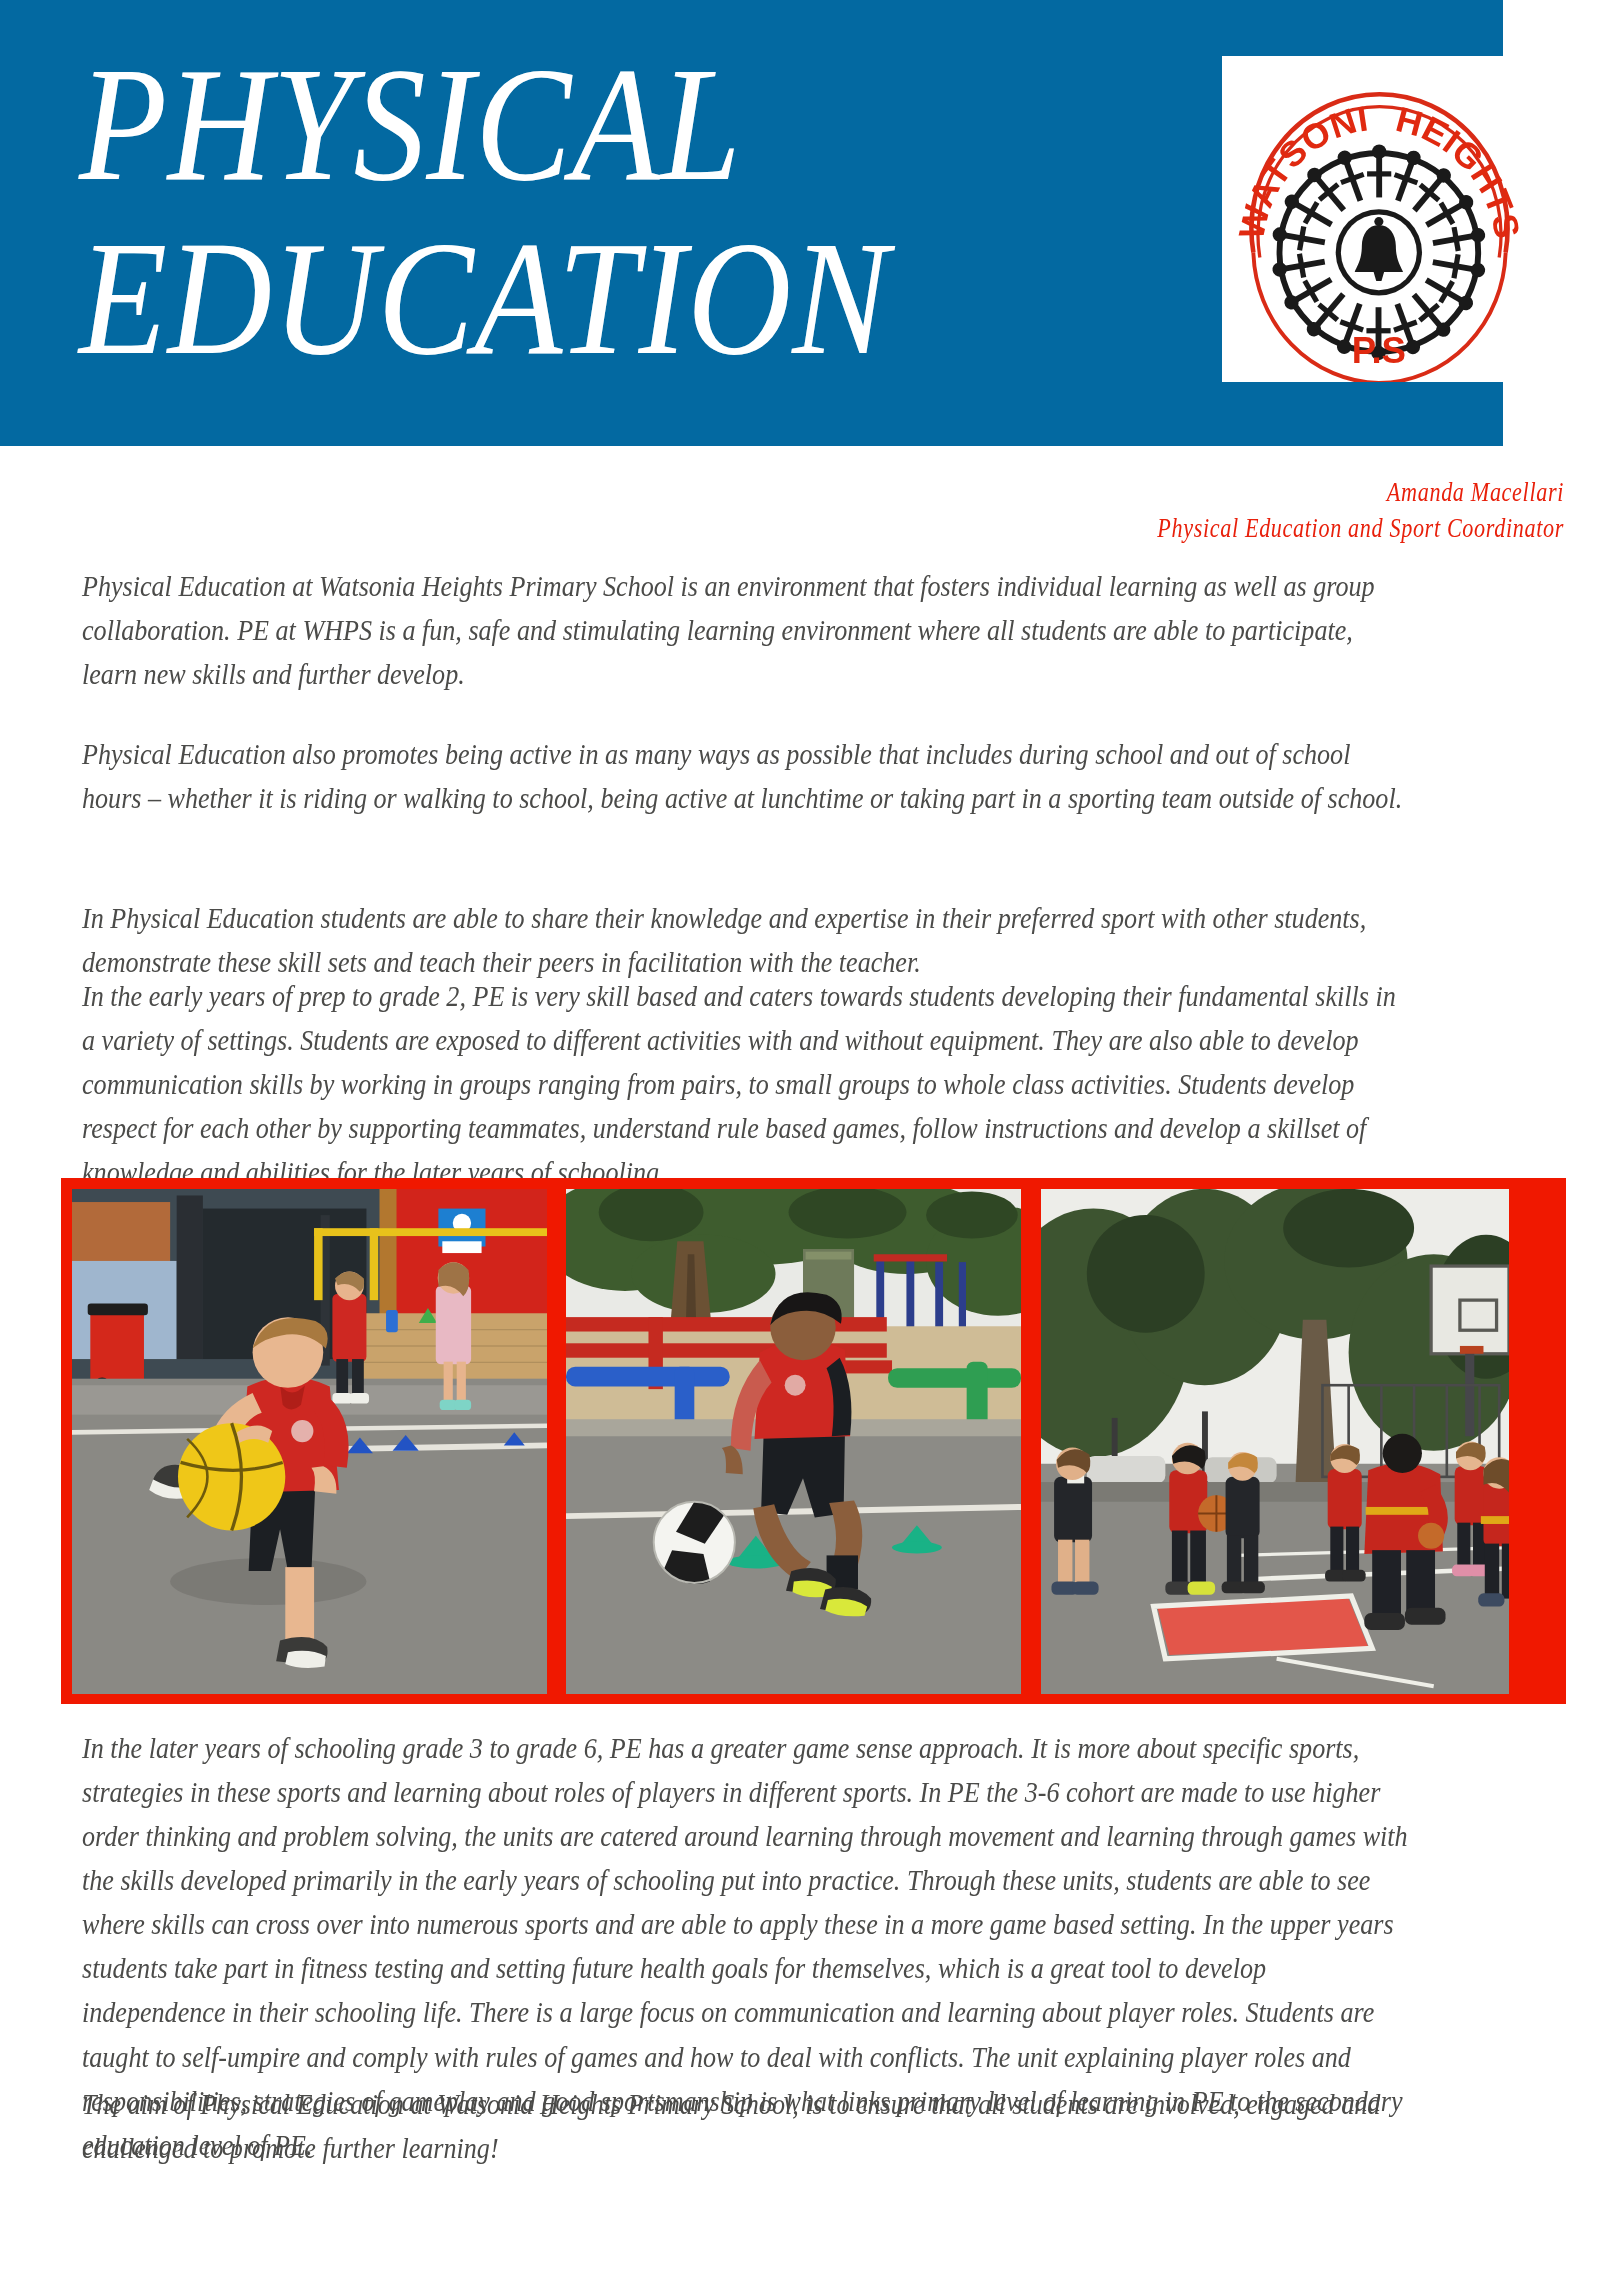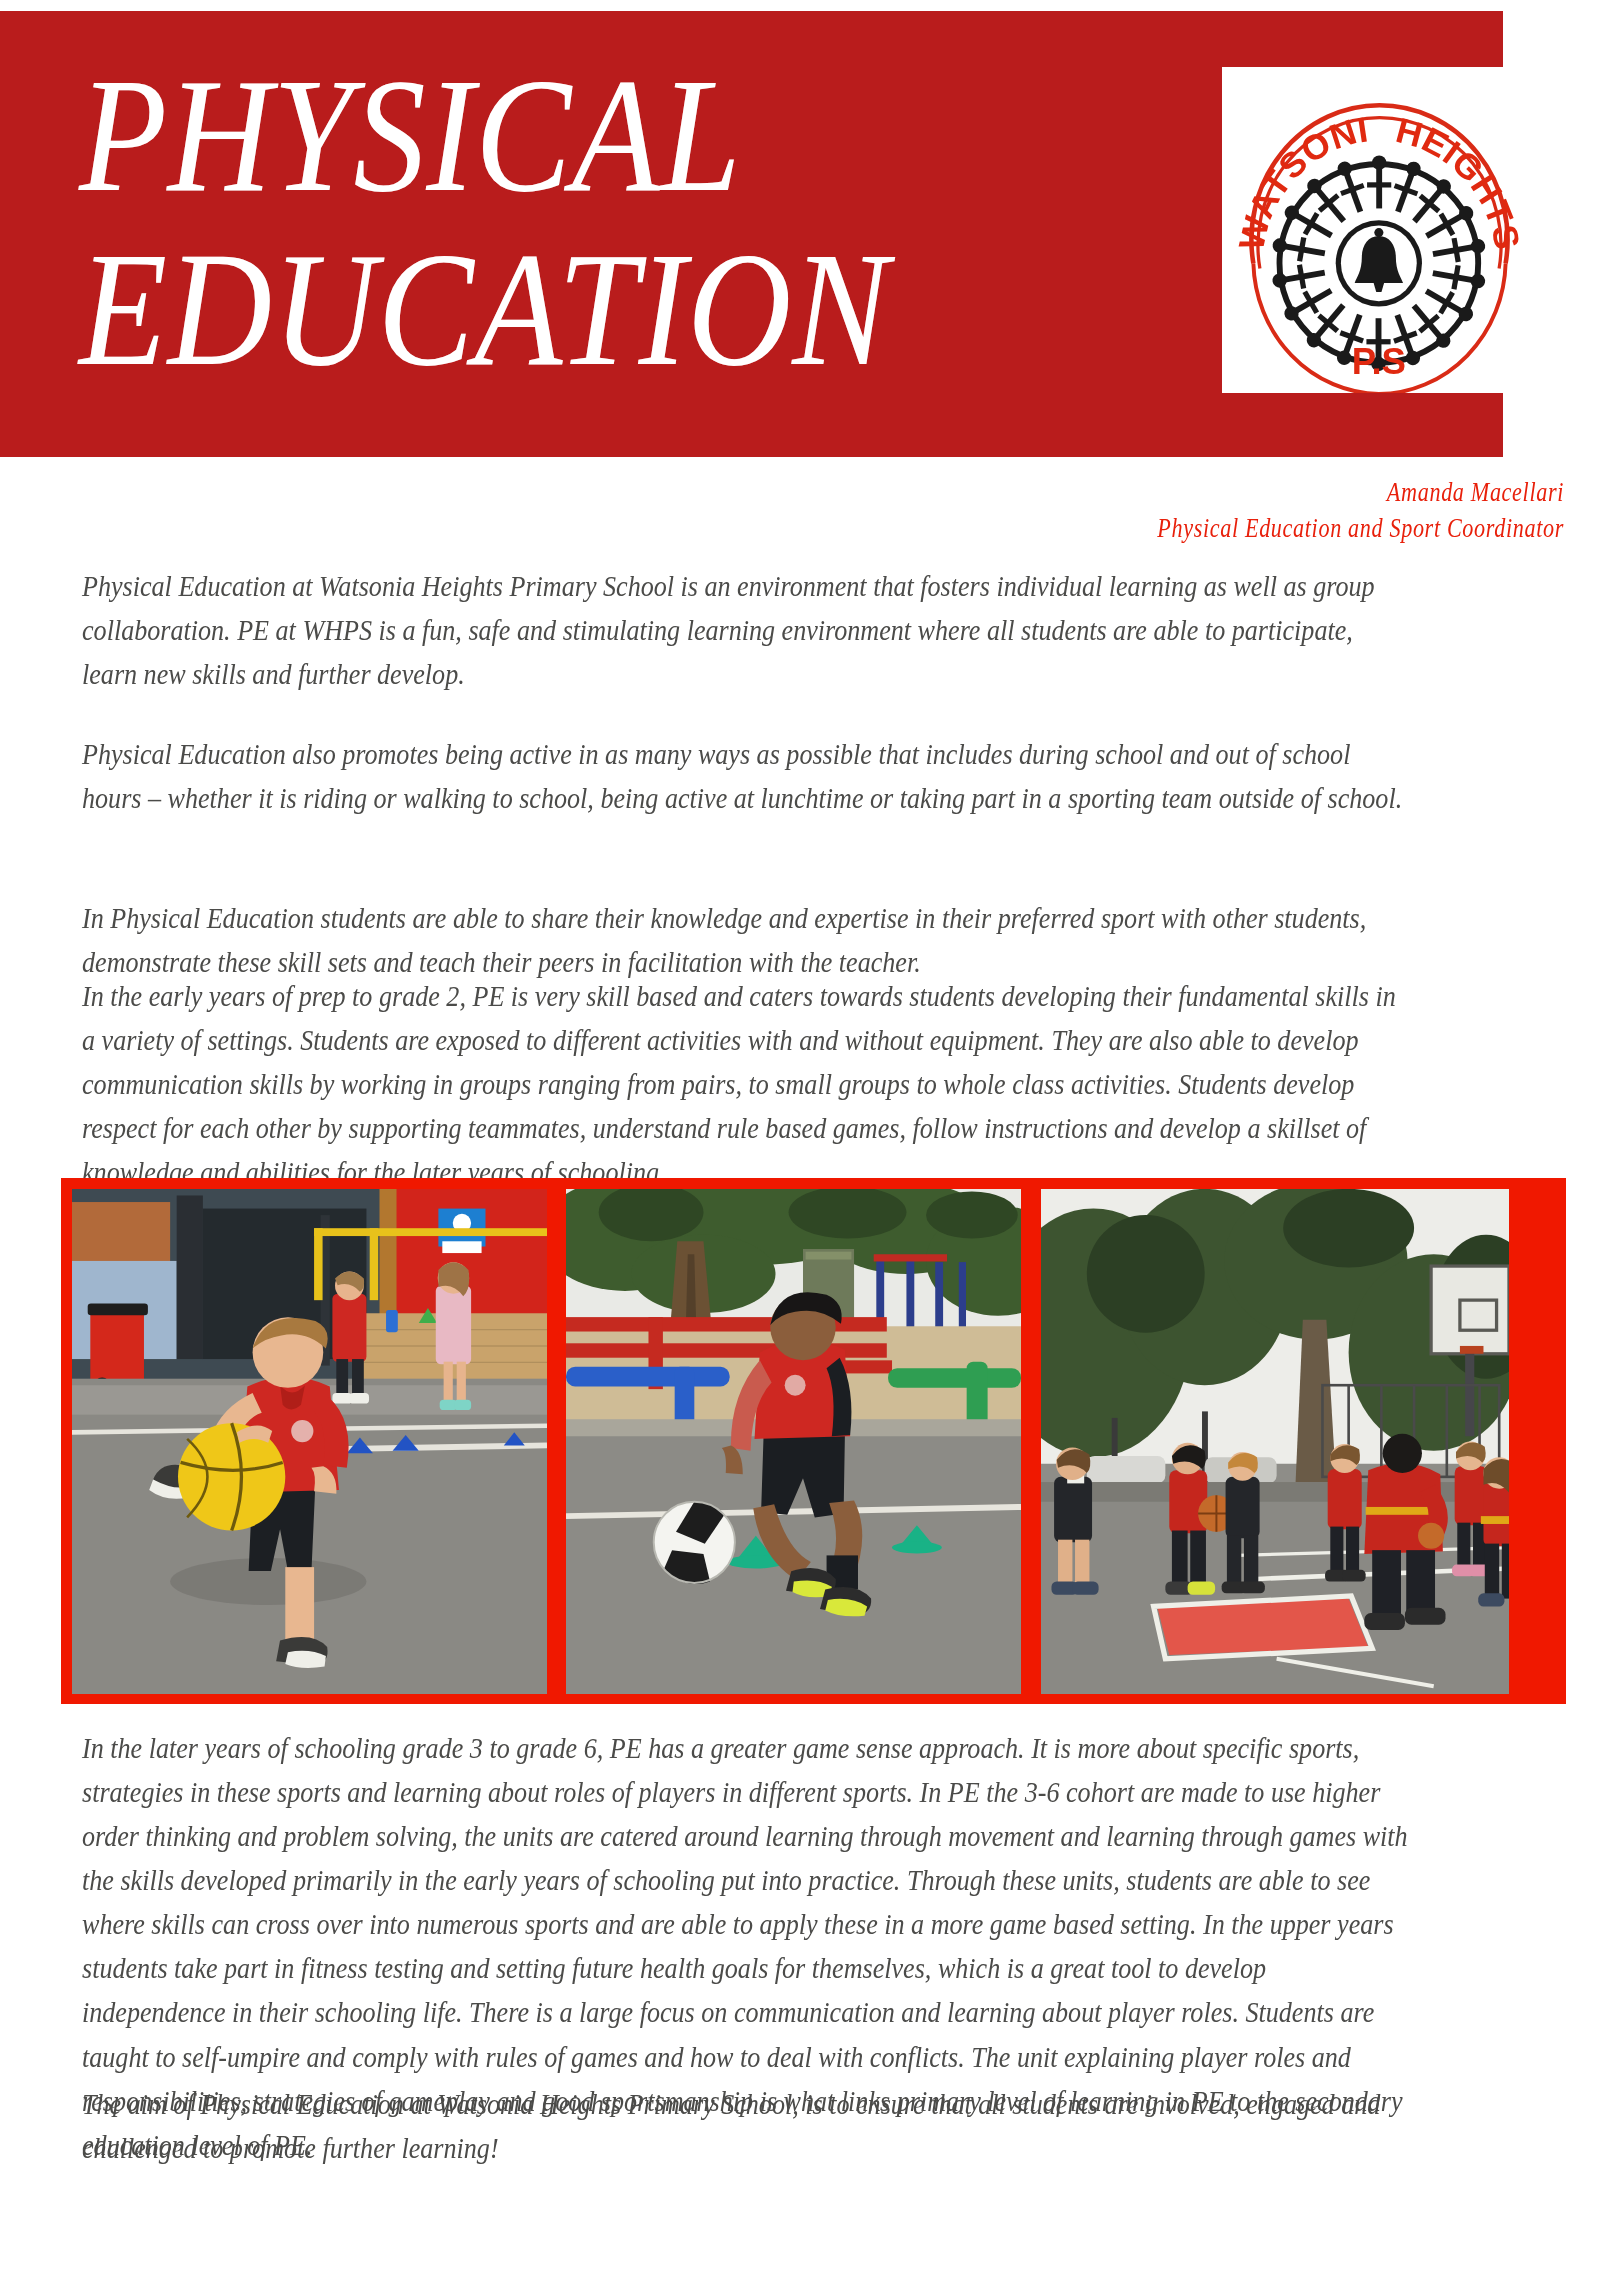--- a/index.html
+++ b/index.html
@@ -12,24 +12,24 @@
     height: 2295px;
     position: relative;
     overflow: hidden;
     font-family: "Liberation Serif", "DejaVu Serif", serif;
   }
 
   
   #header-banner {
     position: absolute;
     left: 0;
-    top: 11px;
+    top: 0;
     width: 1503px;
     height: 446px;
-    background: #b91c1c;
+    background: #0369a1;
   }
   #page-title {
     position: absolute;
     left: 79px;
     top: 37px;
     width: 1060px;
     color: #ffffff;
     font-style: italic;
     font-size: 164px;
     line-height: 1.06;

